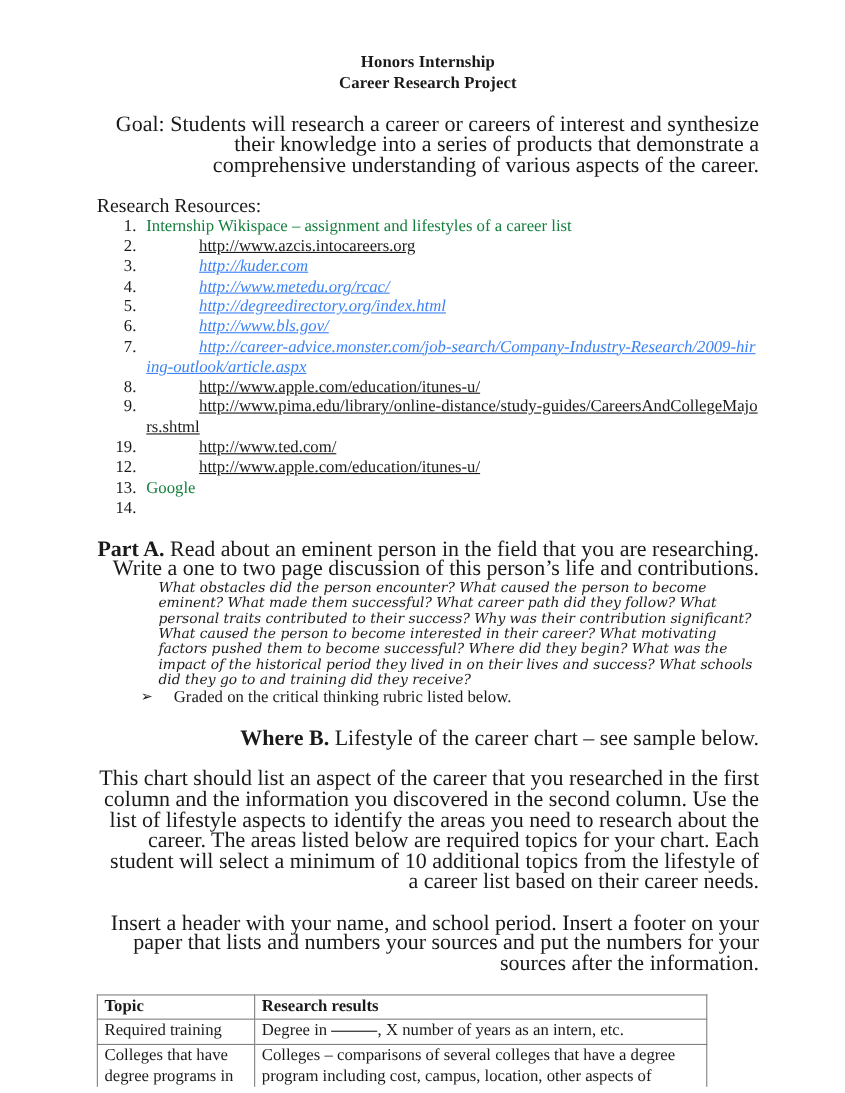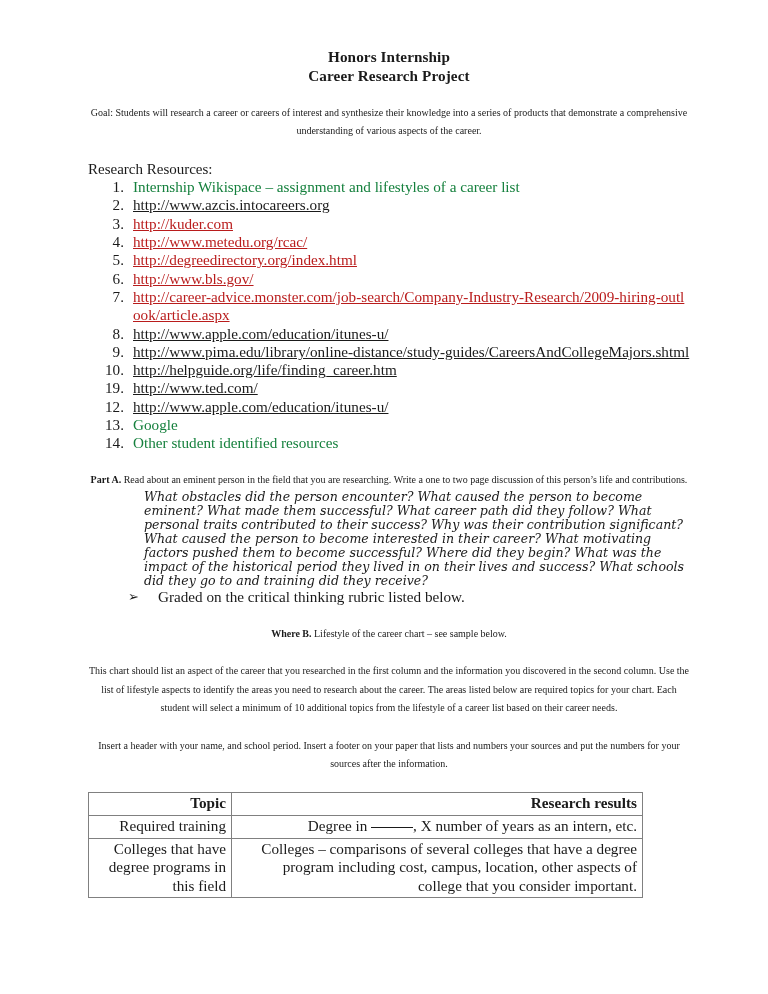--- a/index.html
+++ b/index.html
@@ -33,29 +33,29 @@
     font-size: 15.2px;
     line-height: 18.6px;
     margin: 0 0 0 0;
     letter-spacing: 0.1px;
   }
   .doc-title .line { display: block; }
 
   
   p.para {
     margin: 0;
-    font-size: 10px;
-    line-height: 18.6px;
-    text-align: center;
+    font-size: 20px;
+    line-height: 18.6px;
+    text-align: right;
   }
   .gap-line { height: 18.6px; }
 
   
   .res-heading {
-    font-size: 15px;
+    font-size: 18px;
     line-height: 18.6px;
   }
   ol.resources {
     margin: 0;
     padding: 0 0 0 0;
     list-style: none;
     font-size: 15.2px;
     line-height: 18.3px;
   }
   ol.resources > li {
@@ -66,22 +66,23 @@
   ol.resources > li .num {
     position: absolute;
     left: 0;
     width: 36px;
     text-align: right;
     display: inline-block;
   }
   .lnk {
     text-decoration: underline;
     word-break: break-all;
-  }
-  .lnk.blue { color: #b91c1c; }
+    margin-left: 48px;
+  }
+  .lnk.blue { color: #3b82f6; font-style: italic; }
   .lnk.dark { color: #1a1a1a; }
   .plain { color: #15803d; }
 
   
   .part-label { font-weight: bold; }
 
   
   .qblock {
     margin: 0 0 0 56px;
     font-style: italic;
@@ -114,21 +115,21 @@
     border-collapse: collapse;
     width: 554px;
     table-layout: fixed;
     font-size: 15.2px;
     line-height: 18.6px;
   }
   table.chart td, table.chart th {
     border: 1px solid #808080;
     vertical-align: top;
     padding: 1px 5px 2px 6px;
-    text-align: right;
+    text-align: left;
     font-weight: normal;
   }
   table.chart th {
     font-weight: bold;
   }
   table.chart col.c1 { width: 143px; }
   table.chart col.c2 { width: 411px; }
   .blank-u {
     display: inline-block;
     border-bottom: 1.3px solid #1a1a1a;
@@ -158,25 +159,24 @@
   <ol class="resources" id="resource-list">
       <li><span class="num">1.</span><span class="plain">Internship Wikispace – assignment and lifestyles of a career list</span></li>
       <li><span class="num">2.</span><span class="lnk dark">http://www.azcis.intocareers.org</span></li>
       <li><span class="num">3.</span><span class="lnk blue">http://kuder.com</span></li>
       <li><span class="num">4.</span><span class="lnk blue">http://www.metedu.org/rcac/</span></li>
       <li><span class="num">5.</span><span class="lnk blue">http://degreedirectory.org/index.html</span></li>
       <li><span class="num">6.</span><span class="lnk blue">http://www.bls.gov/</span></li>
       <li><span class="num">7.</span><span class="lnk blue">http://career-advice.monster.com/job-search/Company-Industry-Research/2009-hiring-outlook/article.aspx</span></li>
       <li><span class="num">8.</span><span class="lnk dark">http://www.apple.com/education/itunes-u/</span></li>
       <li><span class="num">9.</span><span class="lnk dark"> http://www.pima.edu/library/online-distance/study-guides/CareersAndCollegeMajors.shtml</span></li>
-      <li><span class="num">10.</span><span class="lnk dark">http://helpguide.org/life/finding_career.htm</span></li>
       <li><span class="num">19.</span><span class="lnk dark">http://www.ted.com/</span></li>
       <li><span class="num">12.</span><span class="lnk dark">http://www.apple.com/education/itunes-u/</span></li>
       <li><span class="num">13.</span><span class="plain">Google</span></li>
-      <li><span class="num">14.</span><span class="plain">Other student identified resources</span></li>
+      <li><span class="num">14.</span></li>
     </ol>
 
   <div class="gap-line"></div>
 
   <p class="para">
     <span class="part-label">Part A.</span><span> Read about an eminent person in the field that you are researching.  Write a one to two page discussion of this person’s life and contributions.</span>
   </p>
 
   <p class="qblock">What obstacles did the person encounter? What caused the person to become eminent? What made them successful?  What career path did they follow?  What personal traits contributed to their success?  Why was their contribution significant?  What caused the person to become interested in their career?  What motivating factors pushed them to become successful?  Where did they begin?  What was the impact of the historical period they lived in on their lives and success?  What schools did they go to and training did they receive?</p>
 

